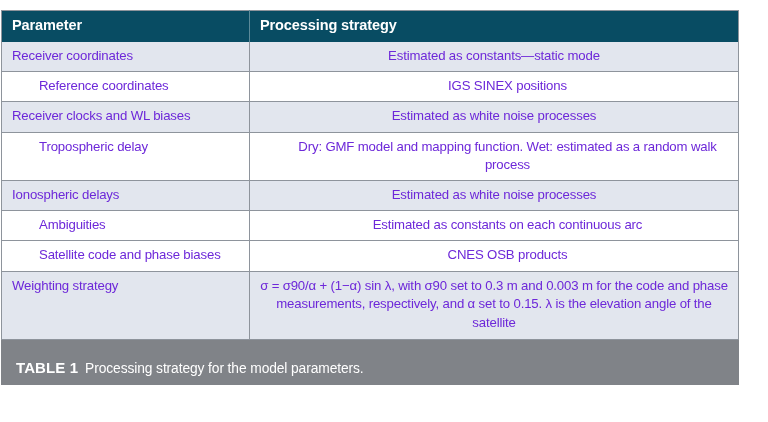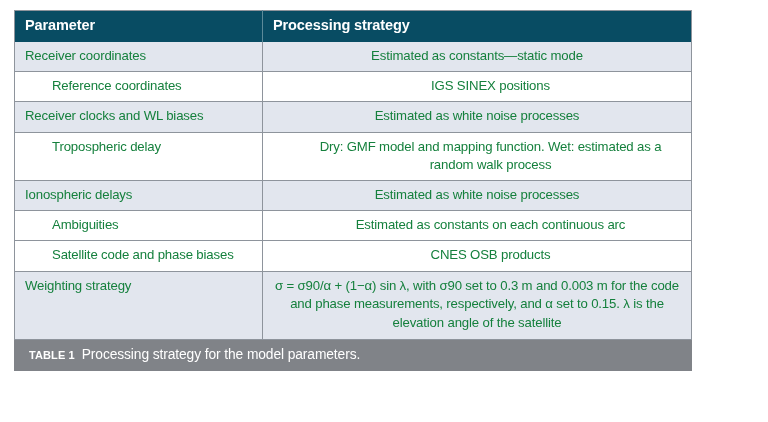--- a/index.html
+++ b/index.html
@@ -8,23 +8,23 @@
   }
   body {
     width: 768px;
     height: 422px;
     background: #ffffff;
     font-family: "Liberation Sans", sans-serif;
     overflow: hidden;
   }
   #table-figure {
     position: absolute;
-    left: 14px;
+    left: 1px;
     top: 10px;
-    width: 678px;
+    width: 738px;
     box-sizing: border-box;
   }
   table.data-table {
     width: 100%;
     border-collapse: collapse;
     table-layout: fixed;
     border: 1px solid #8e949c;
   }
   table.data-table col.c1 { width: 248px; }
   table.data-table col.c2 { width: auto; }
@@ -39,21 +39,21 @@
     border: none;
     letter-spacing: -0.1px;
     line-height: 1.1;
   }
   thead th.param-head {
     border-right: 1px solid #5c8a99;
   }
 
   tbody td {
     font-size: 13.2px;
-    color: #15803d;
+    color: #6d28d9;
     padding: 5px 10px 6px 10px;
     border-top: 1px solid #8e949c;
     border-right: 1px solid #8e949c;
     vertical-align: top;
     line-height: 1.38;
     letter-spacing: -0.15px;
   }
   tbody td:last-child { border-right: none; text-align: center; }
   tbody tr.shaded td { background: #e2e6ee; }
   tbody tr.plain td { background: #ffffff; padding-left: 37px; }
@@ -66,24 +66,25 @@
     font-size: 13.6px;
     letter-spacing: -0.1px;
     box-sizing: border-box;
     border: 1px solid #808388;
     border-top: none;
     display: flex;
     align-items: baseline;
   }
   .caption-label {
     font-weight: bold;
-    font-size: 11px;
+    font-size: 15px;
     letter-spacing: 0.1px;
     margin-right: 7px;
     white-space: nowrap;
+    margin-top: 12px;
   }
   .caption-text {
     font-size: 13.8px;
   }
   .formula-cell {
     line-height: 1.42;
   }
 </style>
 </head>
 <body>

